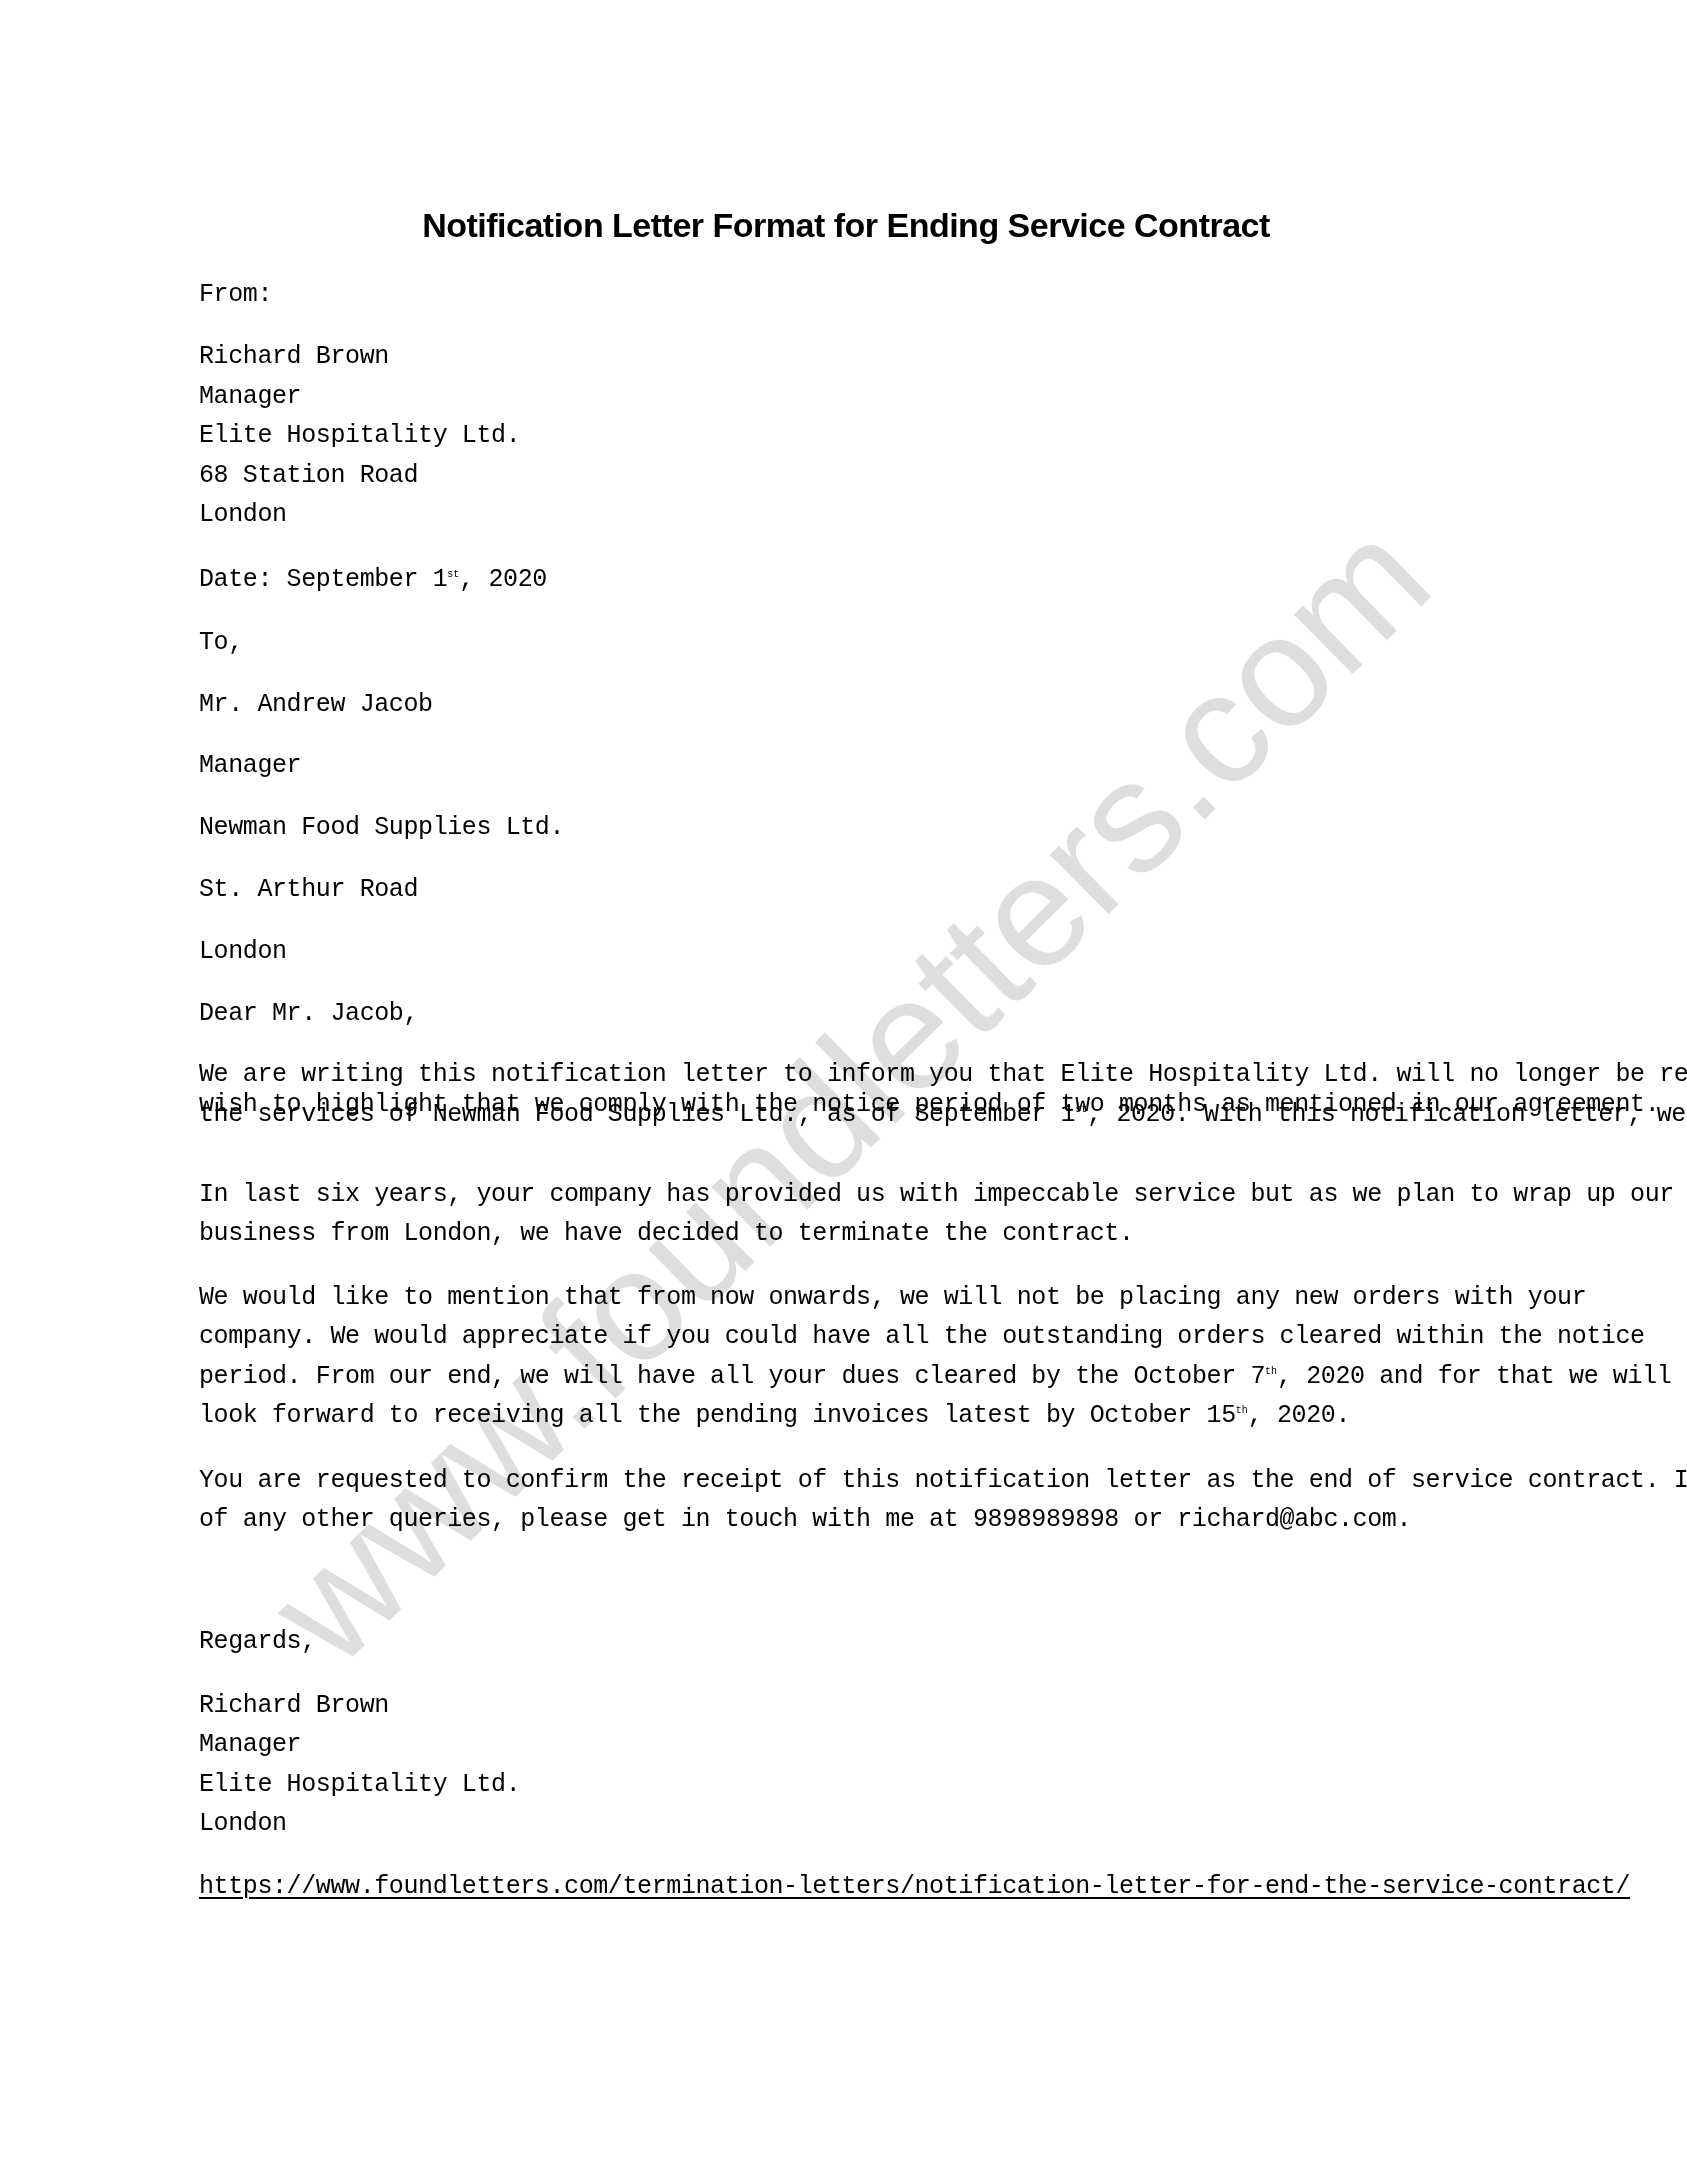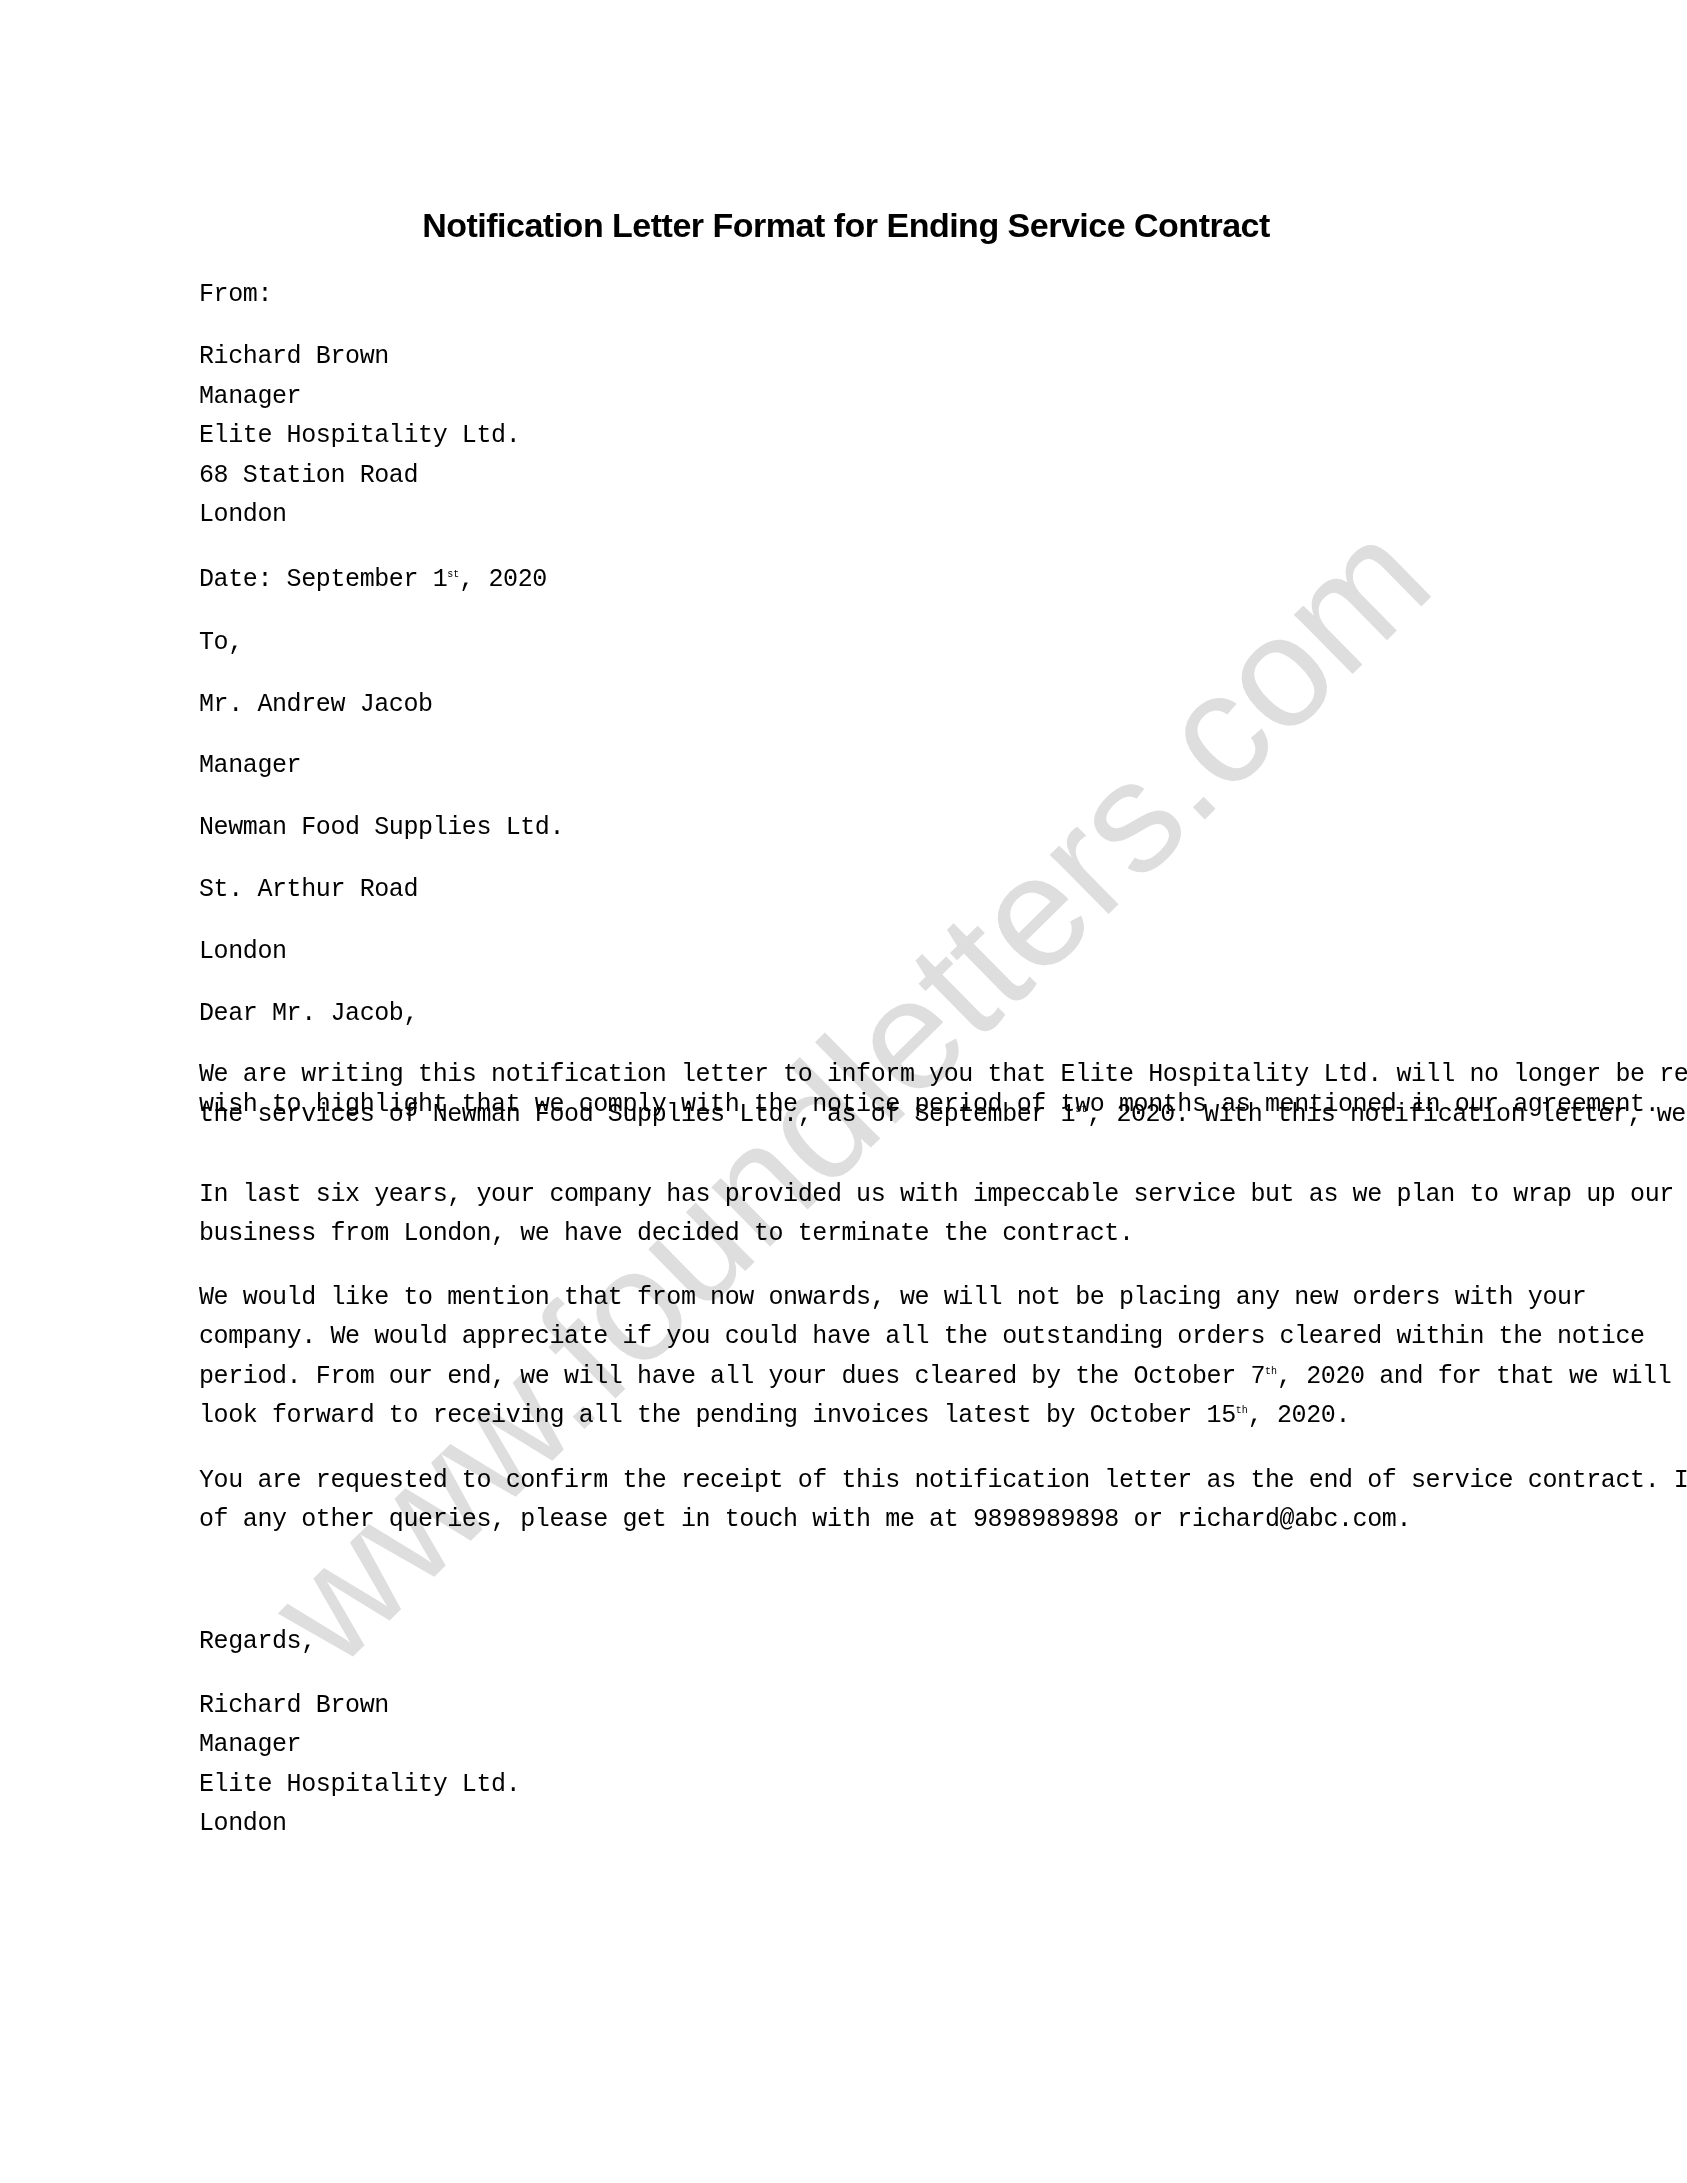--- a/index.html
+++ b/index.html
@@ -82,15 +82,18 @@
 
   <div class="ln" style="top:1622px">Regards,</div>
 
   <div>
     <div class="ln" style="top:1686px">Richard Brown</div>
     <div class="ln" style="top:1725px">Manager</div>
     <div class="ln" style="top:1765px">Elite Hospitality Ltd.</div>
     <div class="ln" style="top:1804px">London</div>
   </div>
 
+  <div class="ln" style="top:1867px">
+    <span class="link">https://www.foundletters.com/termination-letters/notification-letter-for-end-the-service-contract/</span>
+  </div>
 
 </div>
 
 
 </body></html>

